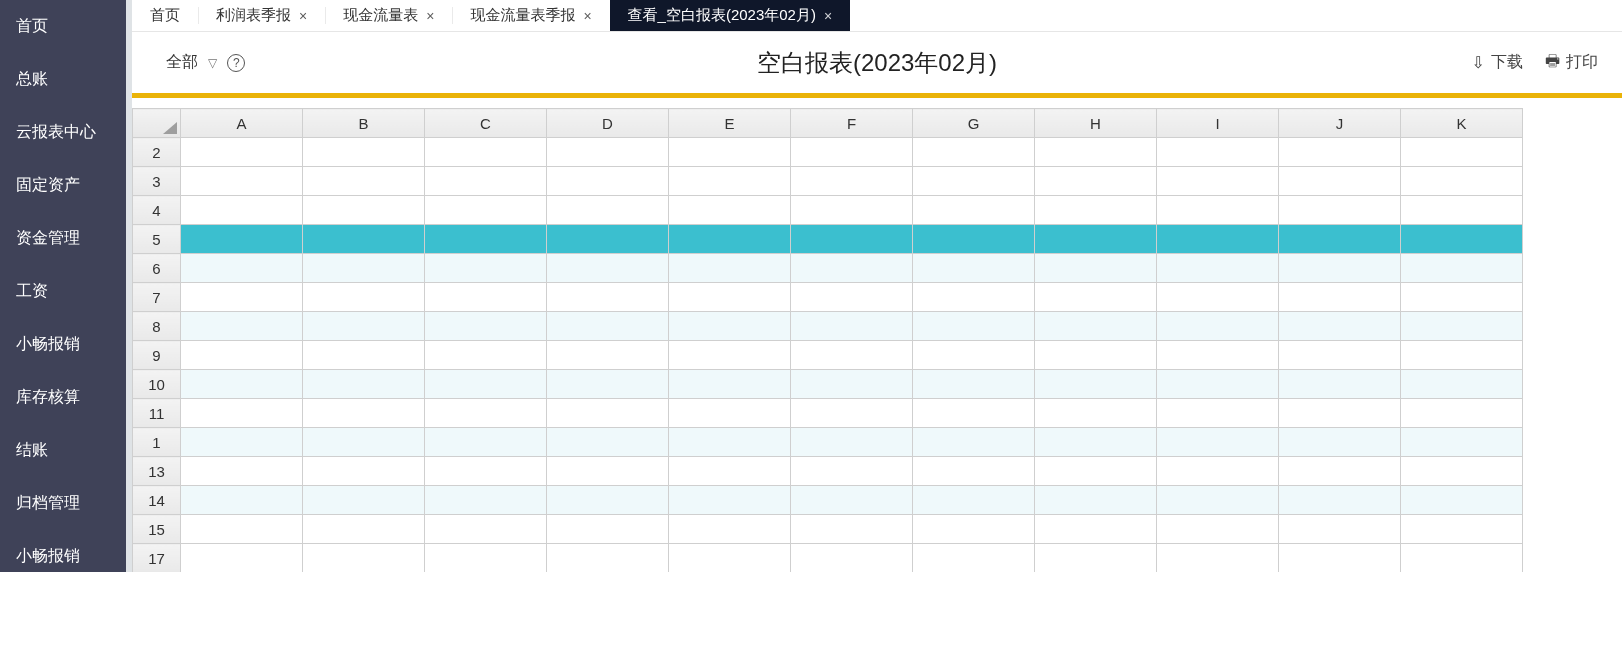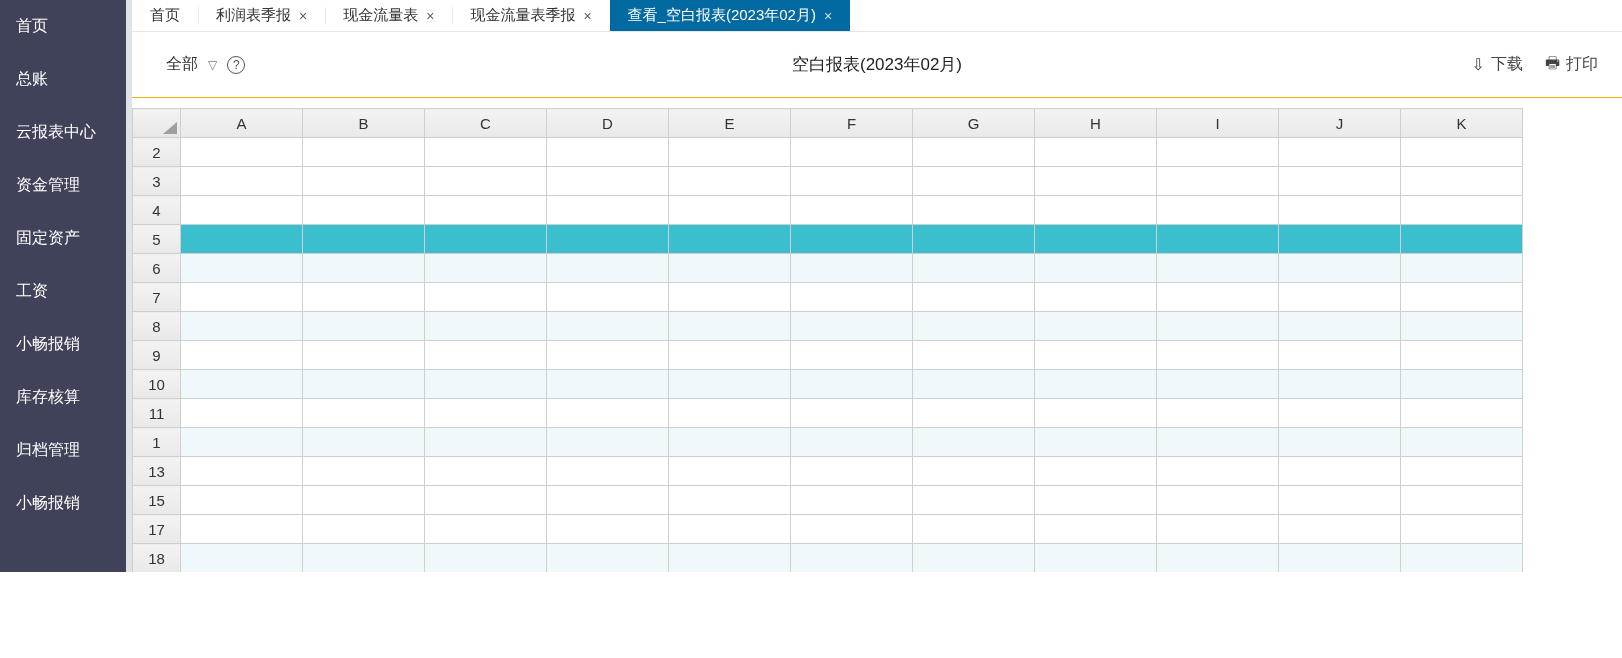--- a/index.html
+++ b/index.html
@@ -12,30 +12,30 @@
 .sidebar-item { height: 53px; display: flex; align-items: center; padding-left: 16px; cursor: pointer; }
 .sidebar-divider { width: 6px; background: #dfe3e6; }
 
 
 .main { flex: 1; display: flex; flex-direction: column; min-width: 0; }
 
 
 .tabs { height: 32px; display: flex; background: #fff; border-bottom: 1px solid #e6e6e6; font-size: 15px; }
 .tab { padding: 0 18px; display: flex; align-items: center; gap: 8px; color: #333; cursor: pointer; position: relative; }
 .tab + .tab::before { content: ""; position: absolute; left: 0; top: 7px; bottom: 7px; width: 1px; background: #eaeaea; }
-.tab.active { background: #0369a1; color: #fff; }
+.tab.active { background: #0f172a; color: #fff; }
 .tab.active::before { display: none; }
 .tab-close { font-size: 14px; opacity: .8; }
 
 
-.toolbar { height: 66px; display: flex; align-items: center; padding: 0 24px 0 34px; border-bottom: 1px solid #eab308; position: relative; }
+.toolbar { height: 66px; display: flex; align-items: center; padding: 0 24px 0 34px; border-bottom: 5px solid #eab308; position: relative; }
 .filter-group { display: flex; align-items: center; gap: 10px; font-size: 16px; color: #333; }
 .chev-down { font-size: 12px; color: #777; }
 .help-icon { width: 18px; height: 18px; border: 1.5px solid #555; border-radius: 50%; display: inline-flex; align-items: center; justify-content: center; font-size: 12px; color: #555; }
-.report-title { position: absolute; left: 0; right: 0; text-align: center; font-size: 17px; color: #222; pointer-events: none; }
+.report-title { position: absolute; left: 0; right: 0; text-align: center; font-size: 24px; color: #222; pointer-events: none; }
 .toolbar-actions { margin-left: auto; display: flex; gap: 22px; font-size: 16px; color: #444; }
 .action { display: flex; align-items: center; gap: 6px; cursor: pointer; }
 .icon-sm { font-size: 16px; }
 
 
 .sheet-wrap { flex: 1; overflow: hidden; padding-top: 10px; }
 .sheet { border-collapse: collapse; table-layout: fixed; font-size: 15px; color: #333; }
 .sheet th, .sheet td { border: 1px solid #cfcfcf; height: 29px; }
 .sheet th.corner { width: 48px; background: linear-gradient(to bottom,#f3f3f3,#e7e7e7); position: relative; }
 .sheet th.corner::after { content: ""; position: absolute; right: 3px; bottom: 3px; border-style: solid; border-width: 0 0 12px 14px; border-color: transparent transparent #9e9e9e transparent; }
@@ -47,25 +47,26 @@
 </style>
 </head>
 <body>
 
 <div class="app">
 
   <nav class="sidebar" id="sidebar">
       <div class="sidebar-item">首页</div>
       <div class="sidebar-item">总账</div>
       <div class="sidebar-item">云报表中心</div>
+      <div class="sidebar-item">固定资产</div>
       <div class="sidebar-item">资金管理</div>
-      <div class="sidebar-item">固定资产</div>
       <div class="sidebar-item">工资</div>
       <div class="sidebar-item">小畅报销</div>
       <div class="sidebar-item">库存核算</div>
+      <div class="sidebar-item">结账</div>
       <div class="sidebar-item">归档管理</div>
       <div class="sidebar-item">小畅报销</div>
     </nav>
   <div class="sidebar-divider"></div>
 
   <div class="main">
 
     <div class="tabs" id="tabs">
         <div class="tab">
           <span>首页</span>
@@ -287,20 +288,34 @@
               <td></td>
               <td></td>
               <td></td>
               <td></td>
               <td></td>
               <td></td>
               <td></td>
               <td></td>
               <td></td>
             </tr>
+            <tr class="alt">
+              <th class="row-h">14</th>
+              <td></td>
+              <td></td>
+              <td></td>
+              <td></td>
+              <td></td>
+              <td></td>
+              <td></td>
+              <td></td>
+              <td></td>
+              <td></td>
+              <td></td>
+            </tr>
             <tr>
               <th class="row-h">15</th>
               <td></td>
               <td></td>
               <td></td>
               <td></td>
               <td></td>
               <td></td>
               <td></td>
               <td></td>

